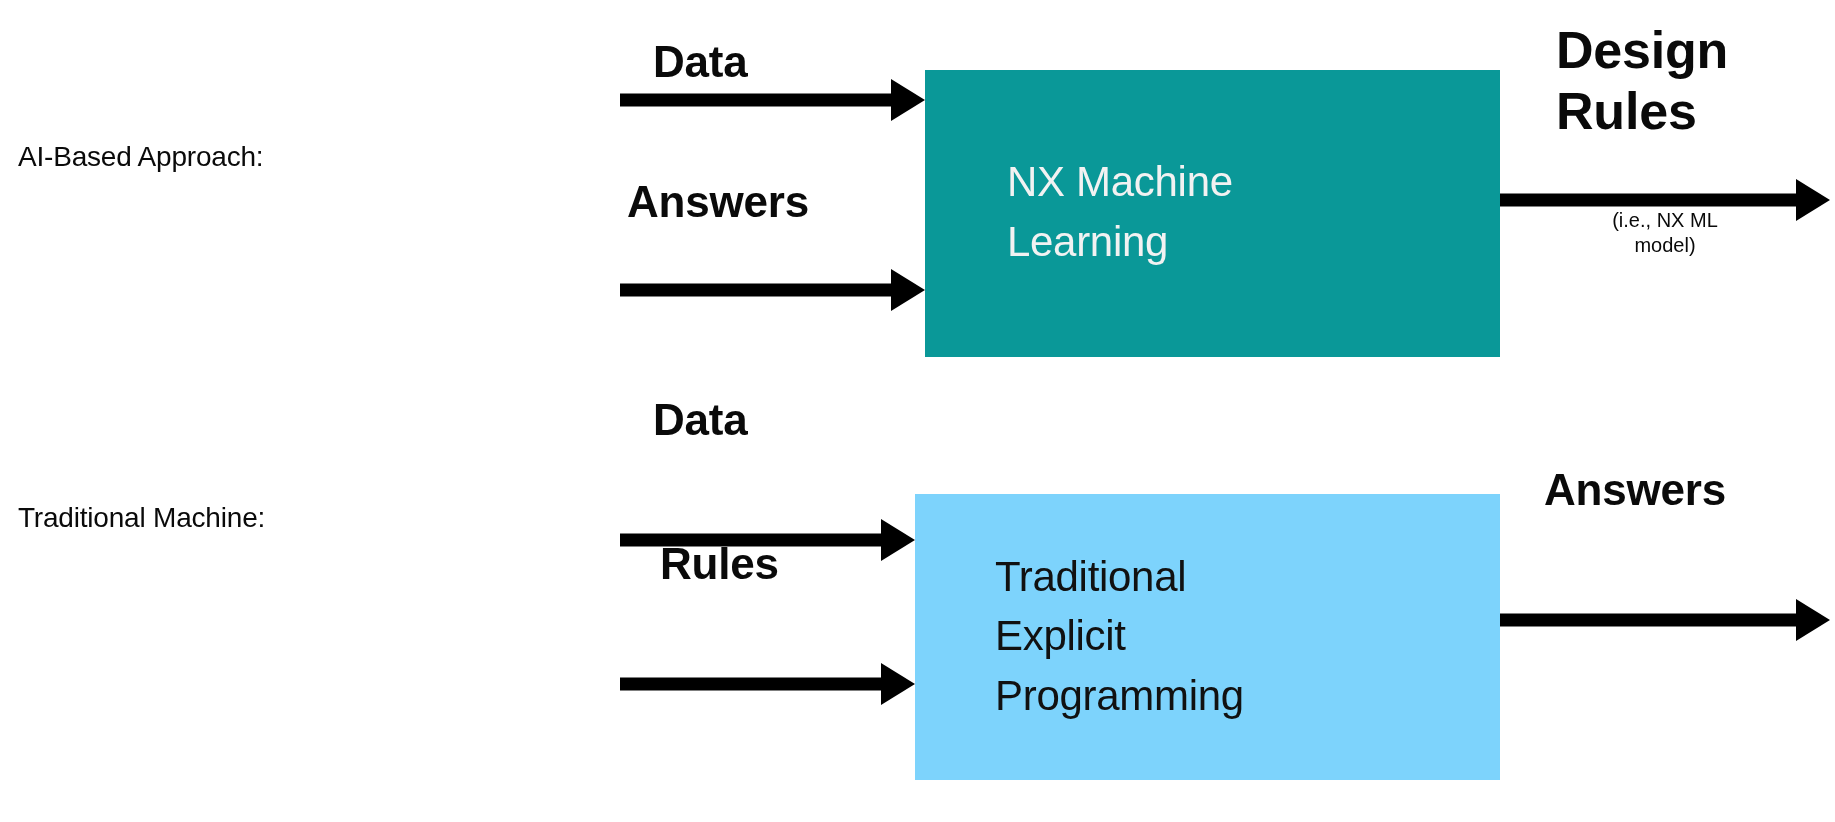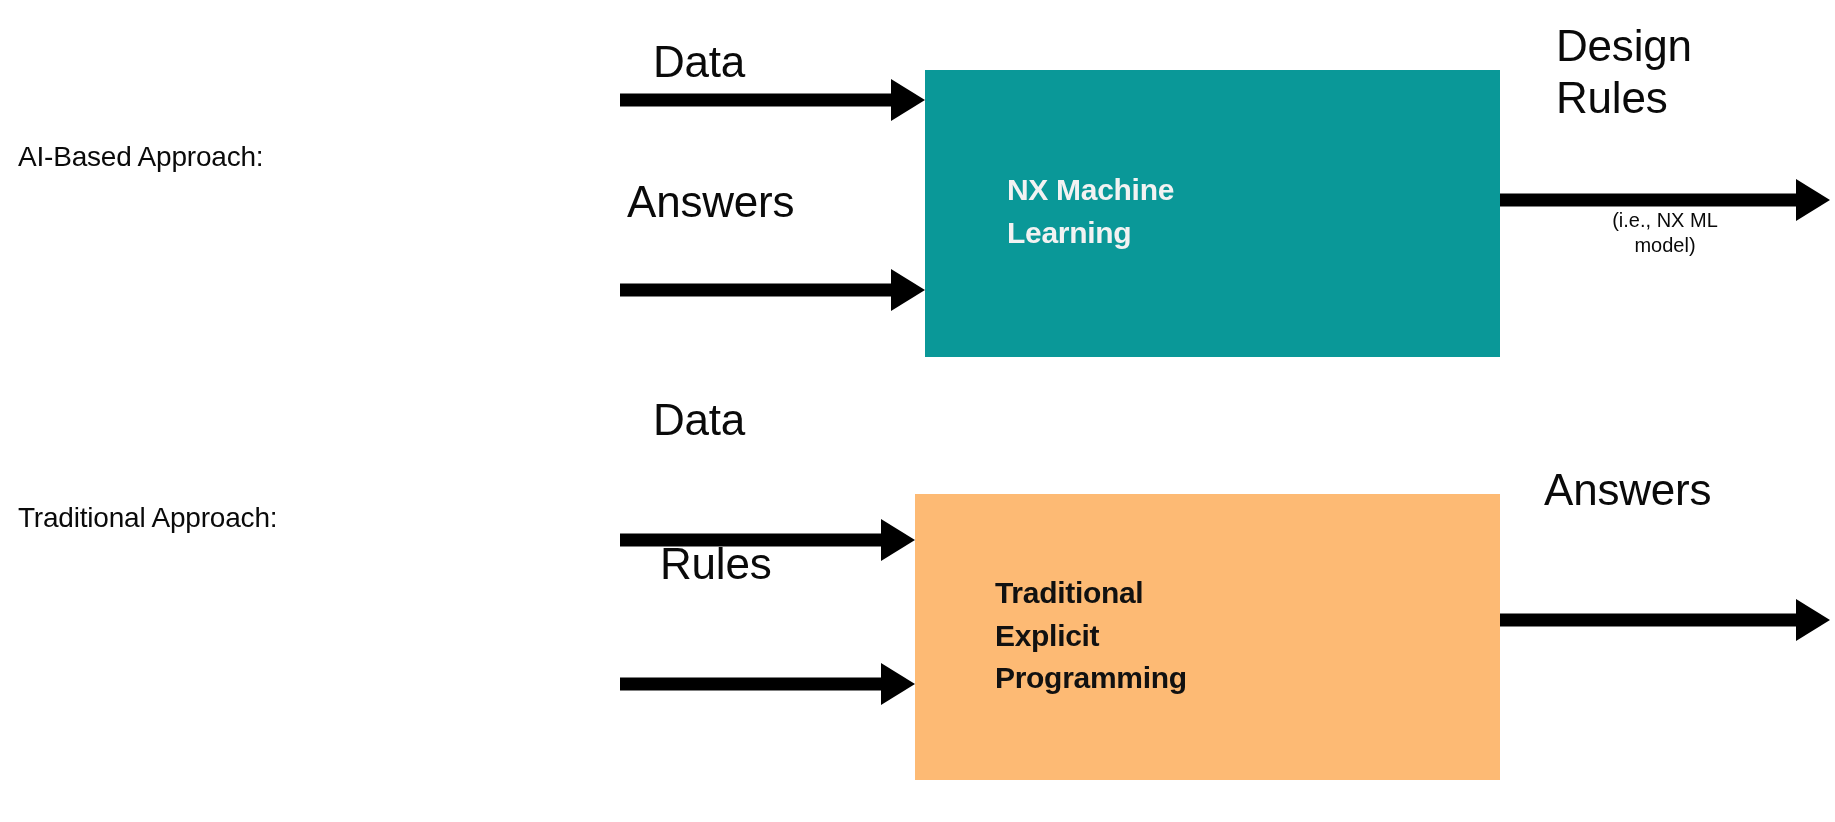--- a/index.html
+++ b/index.html
@@ -34,22 +34,22 @@
   #label-trad     { left: 18px;  top: 503px; }
 
   
   .process-box {
     position: absolute;
     display: flex;
     align-items: center;
     box-sizing: border-box;
   }
   .process-box .box-text {
-    font-weight: bold;
-    font-size: 30px;
+    font-weight: normal;
+    font-size: 42px;
     line-height: 1.42;
     letter-spacing: -0.3px;
     padding-left: 0;
   }
 
   #box-ml {
     left: 925px;
     top: 70px;
     width: 575px;
     height: 287px;
@@ -59,21 +59,21 @@
     color: #f2f2f2;
     margin-left: 82px;
     margin-top: -4px;
   }
 
   #box-trad {
     left: 915px;
     top: 494px;
     width: 585px;
     height: 286px;
-    background: #fdba74;
+    background: #7dd3fc;
   }
   #box-trad .box-text {
     color: #111111;
     margin-left: 80px;
     margin-top: -2px;
   }
 
   
   .arrow {
     position: absolute;
@@ -99,42 +99,42 @@
   }
 
   
   .arrow-label {
     position: absolute;
     font-size: 44px;
     line-height: 1.1;
     color: #0a0a0a;
     letter-spacing: -0.2px;
     white-space: nowrap;
-    font-weight: 400;
+    font-weight: 700;
   }
   .arrow-sublabel {
     position: absolute;
     font-size: 20px;
     line-height: 1.25;
     color: #0a0a0a;
     text-align: center;
     font-weight: 400;
     white-space: pre-line;
   }
 
   
   #cap-data-1    { left: 653px; top: 38px; }
   #cap-answers-1 { left: 627px; top: 178px; }
   #cap-data-2    { left: 653px; top: 396px; }
   #cap-rules-2   { left: 660px; top: 540px; }
 
   #cap-design-rules {
     left: 1556px;
     top: 20px;
-    font-size: 44px;
+    font-size: 52px;
     line-height: 1.18;
     color: #0a0a0a;
     white-space: pre-line;
     letter-spacing: -0.2px;
   }
   #cap-ml-model {
     left: 1540px;
     top: 208px;
     width: 250px;
   }
@@ -166,21 +166,21 @@
 
   <div class="arrow-label" id="cap-design-rules">Design
 Rules</div>
   <div class="arrow" style="left:1500px; top:200px; width:330px;">
     <div class="shaft" style="width:296px;"></div>
     <div class="head" style="left:296px;"></div>
   </div>
   <div class="arrow-sublabel" id="cap-ml-model">(i.e., NX ML
 model)</div>
 
-  <div class="row-label" id="label-trad">Traditional Approach:</div>
+  <div class="row-label" id="label-trad">Traditional Machine:</div>
 
   <div class="arrow-label" id="cap-data-2">Data</div>
   <div class="arrow" style="left:620px; top:540px; width:295px;">
     <div class="shaft" style="width:261px;"></div>
     <div class="head" style="left:261px;"></div>
   </div>
 
   <div class="arrow-label" id="cap-rules-2">Rules</div>
   <div class="arrow" style="left:620px; top:684px; width:295px;">
     <div class="shaft" style="width:261px;"></div>

